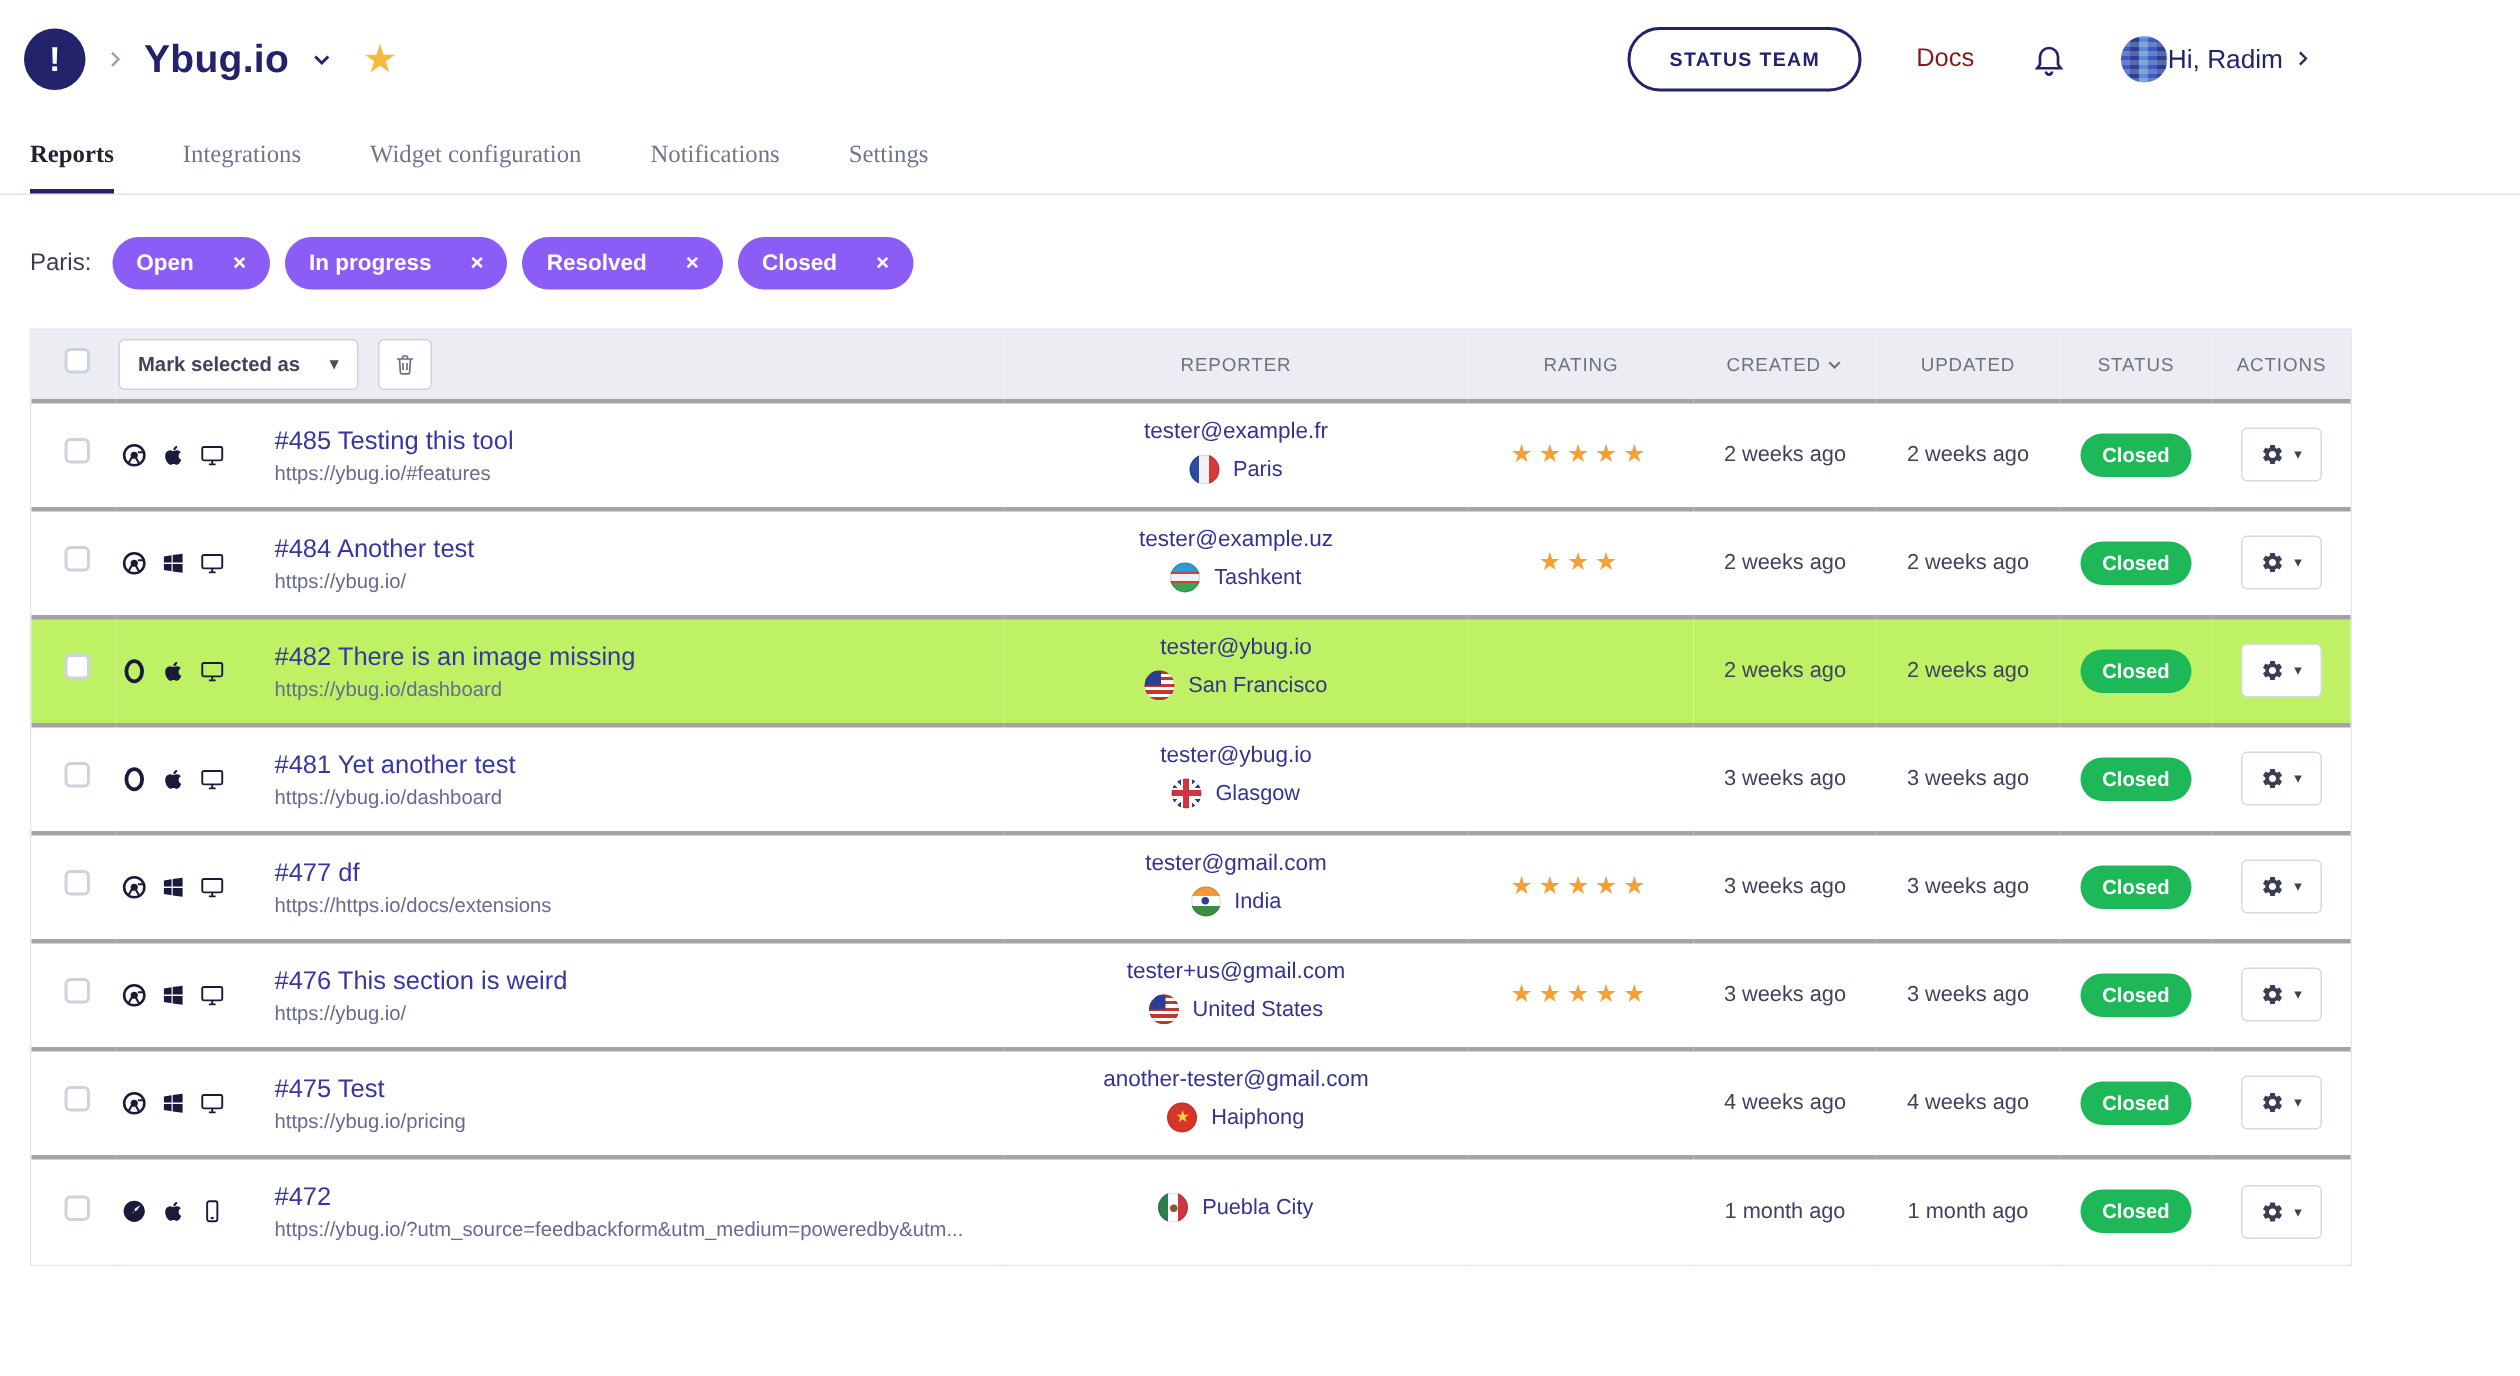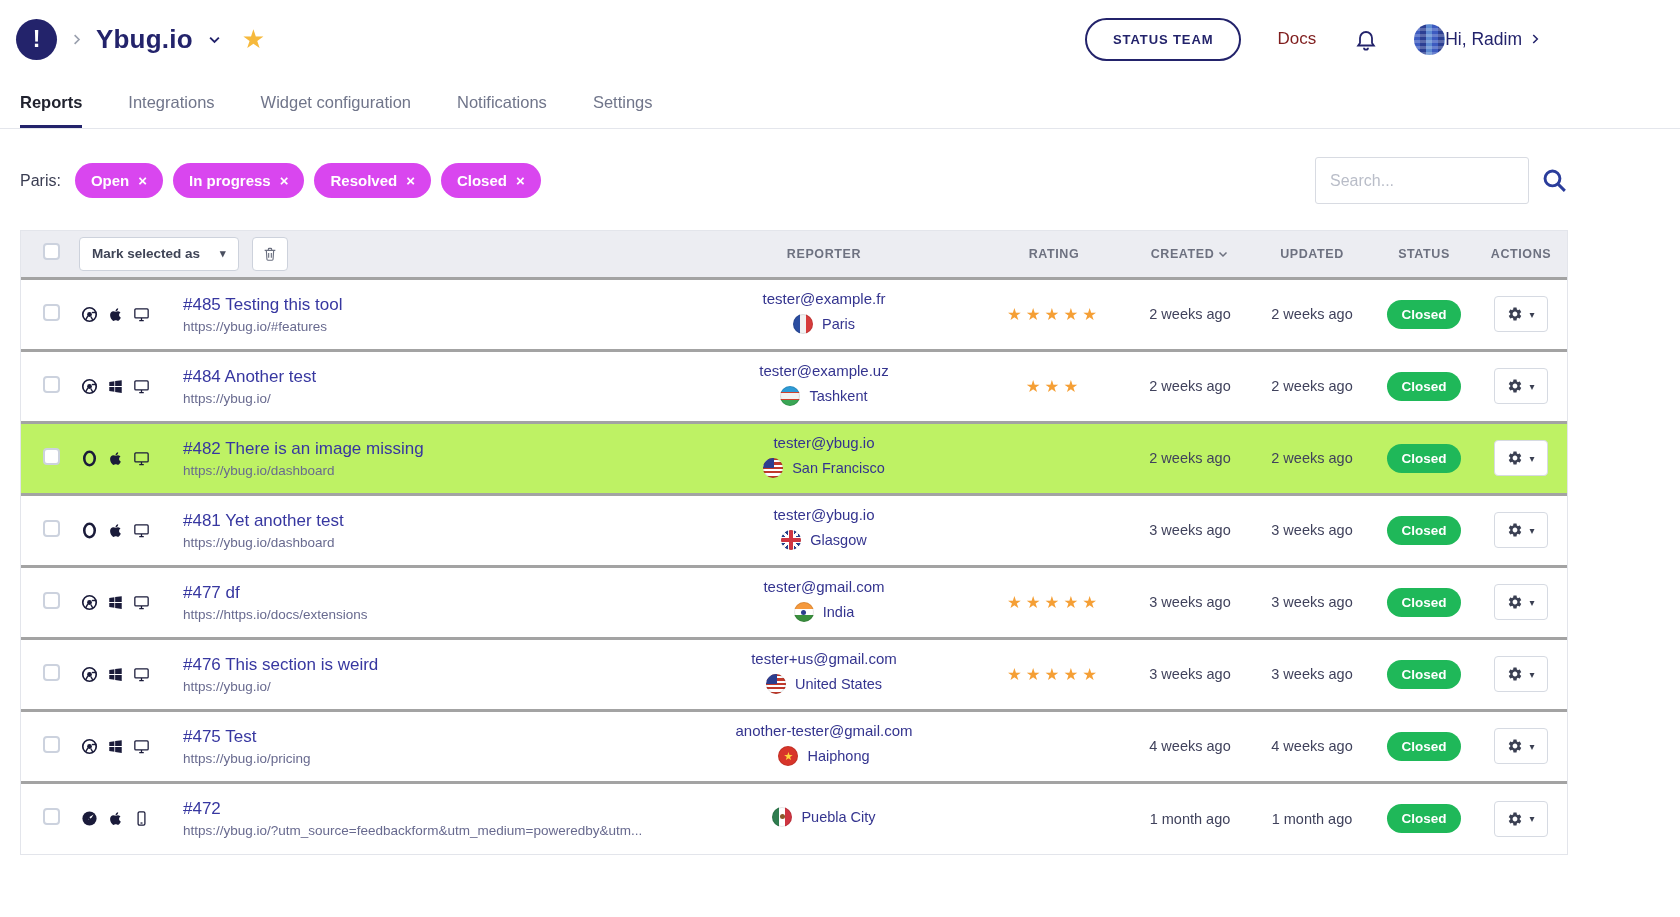--- a/index.html
+++ b/index.html
@@ -25,42 +25,42 @@
   .bell svg { width: 24px; height: 24px; }
   .avatar { width: 31px; height: 31px; border-radius: 50%; margin-left: 36px; cursor: pointer;
     background: repeating-linear-gradient(0deg, rgba(255,255,255,.22) 0 3px, transparent 3px 6px),
                 repeating-linear-gradient(90deg, #3d5bc0 0 6px, #2c3f93 6px 12px, #5d8ad2 12px 18px); }
   .greeting { color: #23236b; font-size: 17.5px; margin-left: 0; cursor: pointer; }
   .greet-chev { color: #23236b; display: flex; margin-left: 6px; cursor: pointer; }
   .greet-chev svg { width: 14px; height: 14px; }
 
   
   .tabs-wrap { border-bottom: 1px solid #e4e6ec; }
-  .tabs { display: flex; gap: 46px; padding-left: 20px; }
+  .tabs { display: flex; gap: 46px; padding-left: 20px; font-family: Liberation Serif, serif; }
   .tab { font-size: 16.5px; color: #70758a; padding: 15px 0 13px; border-bottom: 3px solid transparent; cursor: pointer; }
   .tab.active { color: #20222e; font-weight: bold; border-bottom-color: #23236b; }
 
   
   .filter-bar { display: flex; align-items: center; justify-content: space-between; margin: 28px 20px 26px; }
   .filter-left { display: flex; align-items: center; gap: 14px; }
   .status-label { font-size: 16px; color: #3a3d52; }
   .pills { display: flex; gap: 10px; }
-  .pill { display: inline-flex; align-items: center; gap: 9px; background: #d946ef; color: #fff; border-radius: 999px; padding: 9px 16px; font-size: 15px; font-weight: bold; cursor: pointer; }
+  .pill { display: inline-flex; align-items: center; gap: 26px; background: #8b5cf6; color: #fff; border-radius: 999px; padding: 9px 16px; font-size: 15px; font-weight: bold; cursor: pointer; }
   .pill .x { font-weight: bold; font-size: 15px; line-height: 1; cursor: pointer; }
   .search { display: flex; align-items: center; }
   .search input { width: 214px; height: 47px; border: 1px solid #d8dbe2; border-radius: 3px; padding: 0 14px; font-size: 16px; font-family: inherit; color: #333; outline: none; }
   .search input::placeholder { color: #b9bdc8; }
   .search-btn { background: none; border: none; margin-left: 12px; color: #2b3d9b; cursor: pointer; display: flex; }
   .search-btn svg { width: 27px; height: 27px; }
 
   
   .table-wrap { margin: 0 20px; border: 1px solid #e3e5eb; }
   table { width: 100%; border-collapse: collapse; table-layout: fixed; }
   thead tr { background: #ecedf2; height: 47px; }
-  th { font-size: 12.5px; font-weight: bold; letter-spacing: .6px; color: #6d7180; text-align: center; white-space: nowrap; }
+  th { font-size: 12.5px; font-weight: normal; letter-spacing: .6px; color: #6d7180; text-align: center; white-space: nowrap; }
   th.sortable { cursor: pointer; }
   th .sort-chev { display: inline-flex; vertical-align: -2px; color: #6d7180; margin-left: 3px; }
   th .sort-chev svg { width: 12px; height: 12px; }
   .toolbar { display: flex; align-items: center; gap: 13px; padding-left: 2px; }
   .c-check { padding-left: 22px; width: 56px; }
   .checkbox { width: 17px; height: 17px; border: 2px solid #ccd2de; border-radius: 4px; background: #fff; display: inline-block; cursor: pointer; }
   .btn-mark { height: 34px; display: inline-flex; align-items: center; gap: 20px; background: #fff; border: 1px solid #cdd2dc; border-radius: 4px; padding: 0 12px; font-family: inherit; font-size: 13.5px; font-weight: bold; color: #3f4456; cursor: pointer; }
   .btn-mark .caret { font-size: 11px; color: #4a4f60; }
   .btn-trash { width: 36px; height: 34px; background: #fff; border: 1px solid #cdd2dc; border-radius: 4px; color: #6b7080; display: inline-flex; align-items: center; justify-content: center; cursor: pointer; }
   .btn-trash svg { width: 16px; height: 16px; }
@@ -170,29 +170,20 @@
       <span class="pill">
           <span>Resolved</span>
           <span class="x">×</span>
         </span>
       <span class="pill">
           <span>Closed</span>
           <span class="x">×</span>
         </span>
     </div>
   </div>
-  <div class="search">
-    <input type="text" placeholder="Search..." style="">
-    <button class="search-btn">
-      <svg viewBox="0 0 24 24" fill="none" stroke="currentColor" stroke-width="2.6">
-          <circle cx="10.2" cy="10.2" r="6.6"></circle>
-          <path d="m15.2 15.2 6 6"></path>
-        </svg>
-    </button>
-  </div>
 </section>
 
 <section class="table-wrap shell">
   <table>
     <colgroup>
       <col style="width:56px">
         <col>
         <col style="width:310px">
         <col style="width:150px">
       <col style="width:122px">

